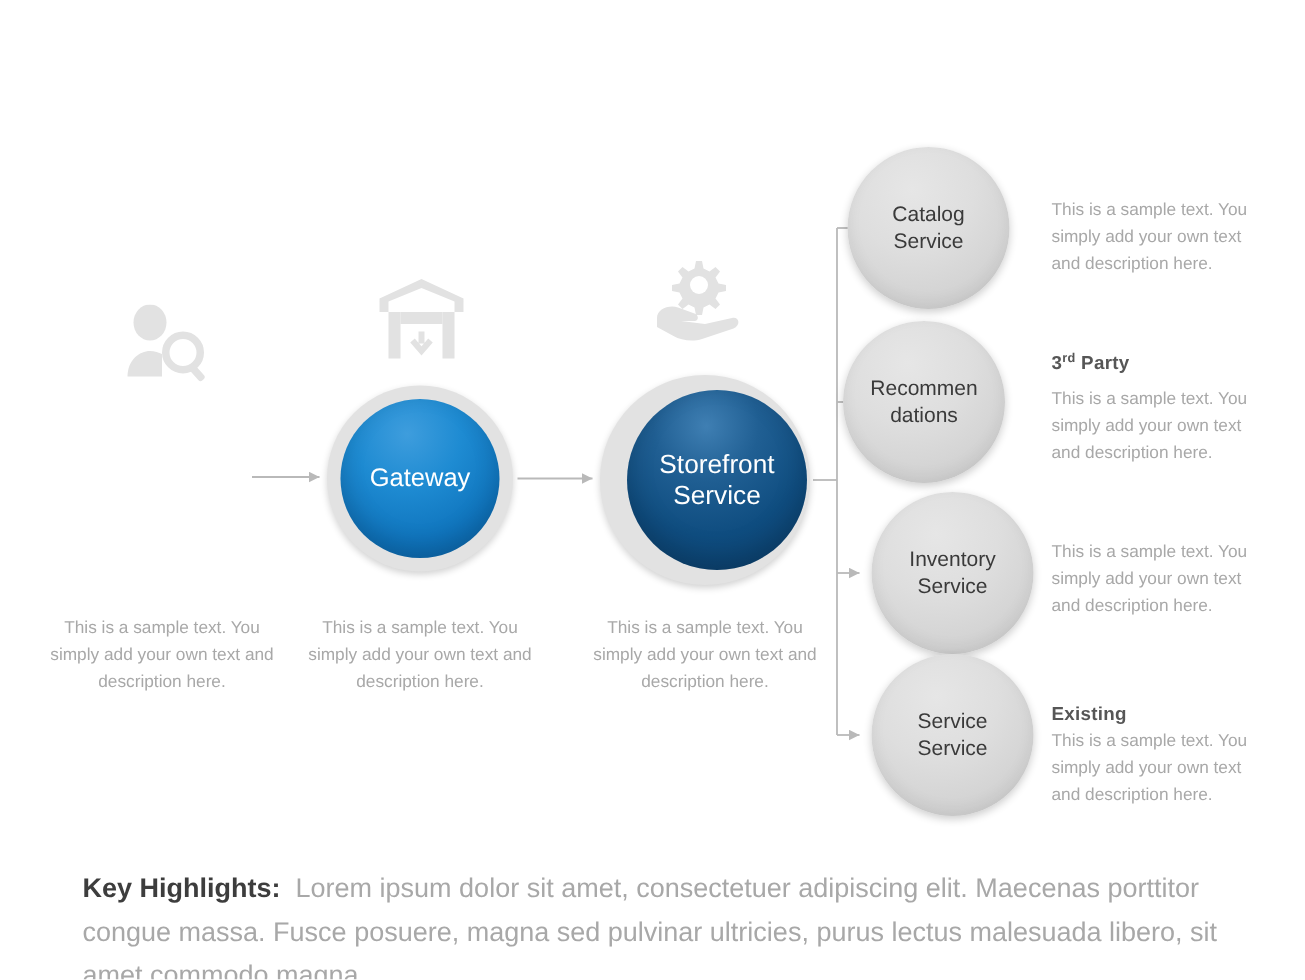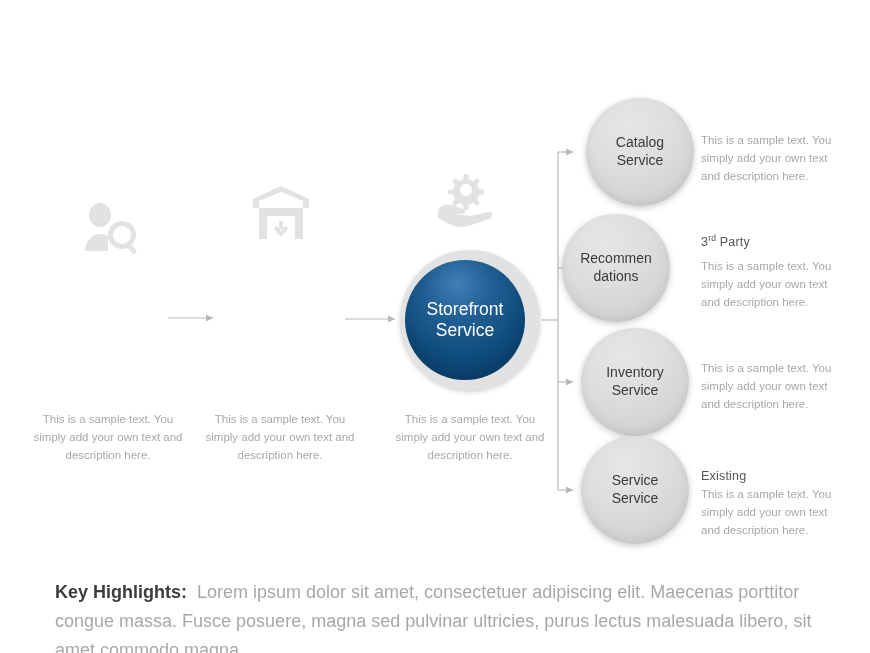--- a/index.html
+++ b/index.html
@@ -77,21 +77,21 @@
   #node-gateway .node-inner {
     left: 9px; top: 9px; width: 106px; height: 106px;
     background: radial-gradient(circle at 42% 22%, #3e9ddd 0%, #1e8bd2 35%, #0f74bd 70%, #0a63a8 100%);
     font-size: 17px;
     box-shadow: inset 0 -7px 16px rgba(0,0,0,0.16);
   }
 
   
   #node-storefront { left: 400px; top: 250px; width: 140px; height: 140px; }
   #node-storefront .node-inner {
-    left: 5px; top: 10px; width: 120px; height: 120px;
+    left: 18px; top: 10px; width: 120px; height: 120px;
     background: radial-gradient(circle at 44% 20%, #3f7fb3 0%, #205f93 30%, #0f4d80 62%, #0a3f6d 100%);
     font-size: 17.5px;
     box-shadow: inset 0 -8px 18px rgba(0,0,0,0.18);
   }
 
   
   .gnode {
     position: absolute;
     width: 108px;
     height: 108px;
@@ -121,21 +121,21 @@
     position: absolute;
     width: 132px;
     font-size: 11.5px;
     color: #a8a8a8;
     line-height: 1.58;
     text-align: left;
   }
   .rhead {
     position: absolute;
     font-size: 12.5px;
-    font-weight: normal;
+    font-weight: bold;
     color: #565656;
     letter-spacing: 0.2px;
   }
   .rhead sup { font-size: 8.5px; vertical-align: super; }
 
   
   #footer {
     position: absolute;
     left: 55px;
     top: 578px;
@@ -201,35 +201,42 @@
 
   <svg class="deco-icon" style="left:430px; top:170px;" width="68" height="60" viewBox="0 0 68 60" xmlns="http://www.w3.org/2000/svg">
     <g fill="#e2e2e2">
       <path d="M34 4 l4 0 1 5 4 2 4-3 3 3 -3 4 2 4 5 1 0 4 -5 1 -2 4 3 4 -3 3 -4-3 -4 2 -1 5 -4 0 -1-5 -4-2 -4 3 -3-3 3-4 -2-4 -5-1 0-4 5-1 2-4 -3-4 3-3 4 3 4-2 z"></path>
       <circle cx="36" cy="20" r="6" fill="#ffffff"></circle>
       <path d="M8 42 C8 36 16 33 22 35 L33 39 C36 40 36 44 33 44 L24 44 L40 46 L58 42 C63 41 64 47 59 49 L38 56 C32 58 24 57 19 54 L8 48 Z"></path>
     </g>
   </svg>
 
 
+  <div class="node node-ring" id="node-gateway">
+    <div class="node-inner">
+      <div>
+        <div>Gateway</div>
+      </div>
+    </div>
+  </div>
 
   <div class="node node-ring" id="node-storefront">
     <div class="node-inner">
       <div>
         <div>Storefront</div>
         <div>Service</div>
       </div>
     </div>
   </div>
 
   <div class="caption" style="left:31px; top:411px; width:154px;">This is a sample text. You simply add your own text  and description here.</div>
   <div class="caption" style="left:203px; top:411px; width:154px;">This is a sample text. You simply add your own text  and description here.</div>
   <div class="caption" style="left:393px; top:411px; width:154px;">This is a sample text. You simply add your own text  and description here.</div>
 
-  <div class="gnode" style="left:586px; top:98px;justify-content:center;">
+  <div class="gnode" style="left:565px; top:98px;justify-content:center;">
     <div>
       <div>Catalog</div>
       <div>Service</div>
     </div>
   </div>
 
   <div class="gnode" style="left:562px; top:214px;">
     <div>
       <div>Recommen</div>
       <div>dations</div>

